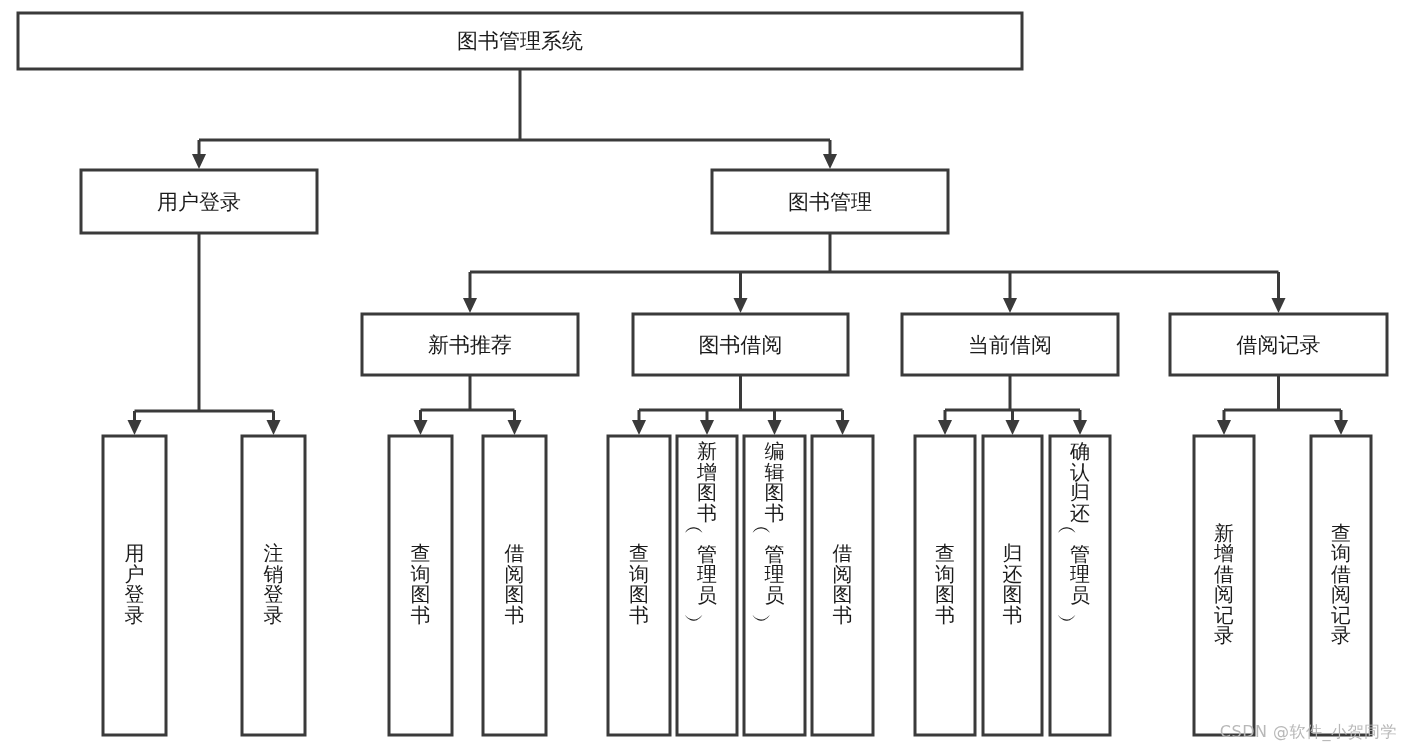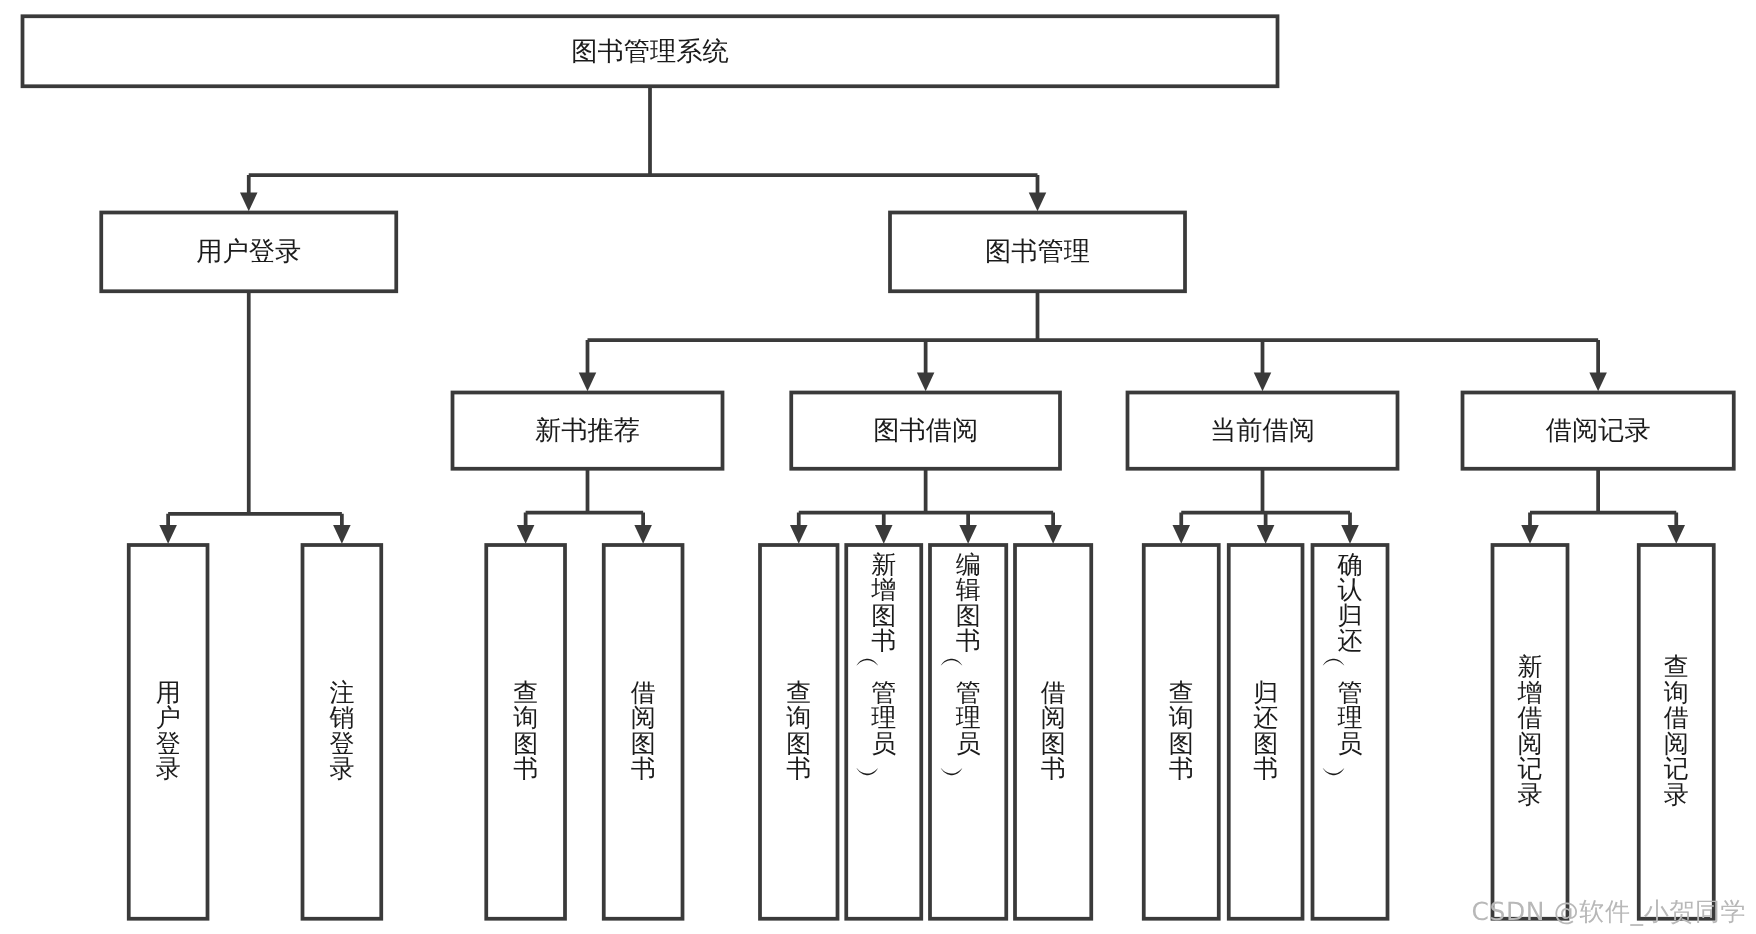--- a/index.html
+++ b/index.html
@@ -53,21 +53,21 @@
     font-family: "DejaVu Sans", "Liberation Sans", sans-serif;
     fill: #1b1b1b;
     font-size: 20px;
     text-anchor: middle;
   }
   .watermark-text {
     position: absolute;
     right: 8px;
     bottom: 4px;
     font-family: "DejaVu Sans", "Liberation Sans", sans-serif;
-    font-size: 20px;
+    font-size: 16px;
     color: #b8b8b8;
     white-space: nowrap;
     letter-spacing: 0.5px;
   }
 </style>
 </head>
 <body>
 
 <div id="diagram-root">
   <svg class="diagram" viewBox="0 0 1405 747">

